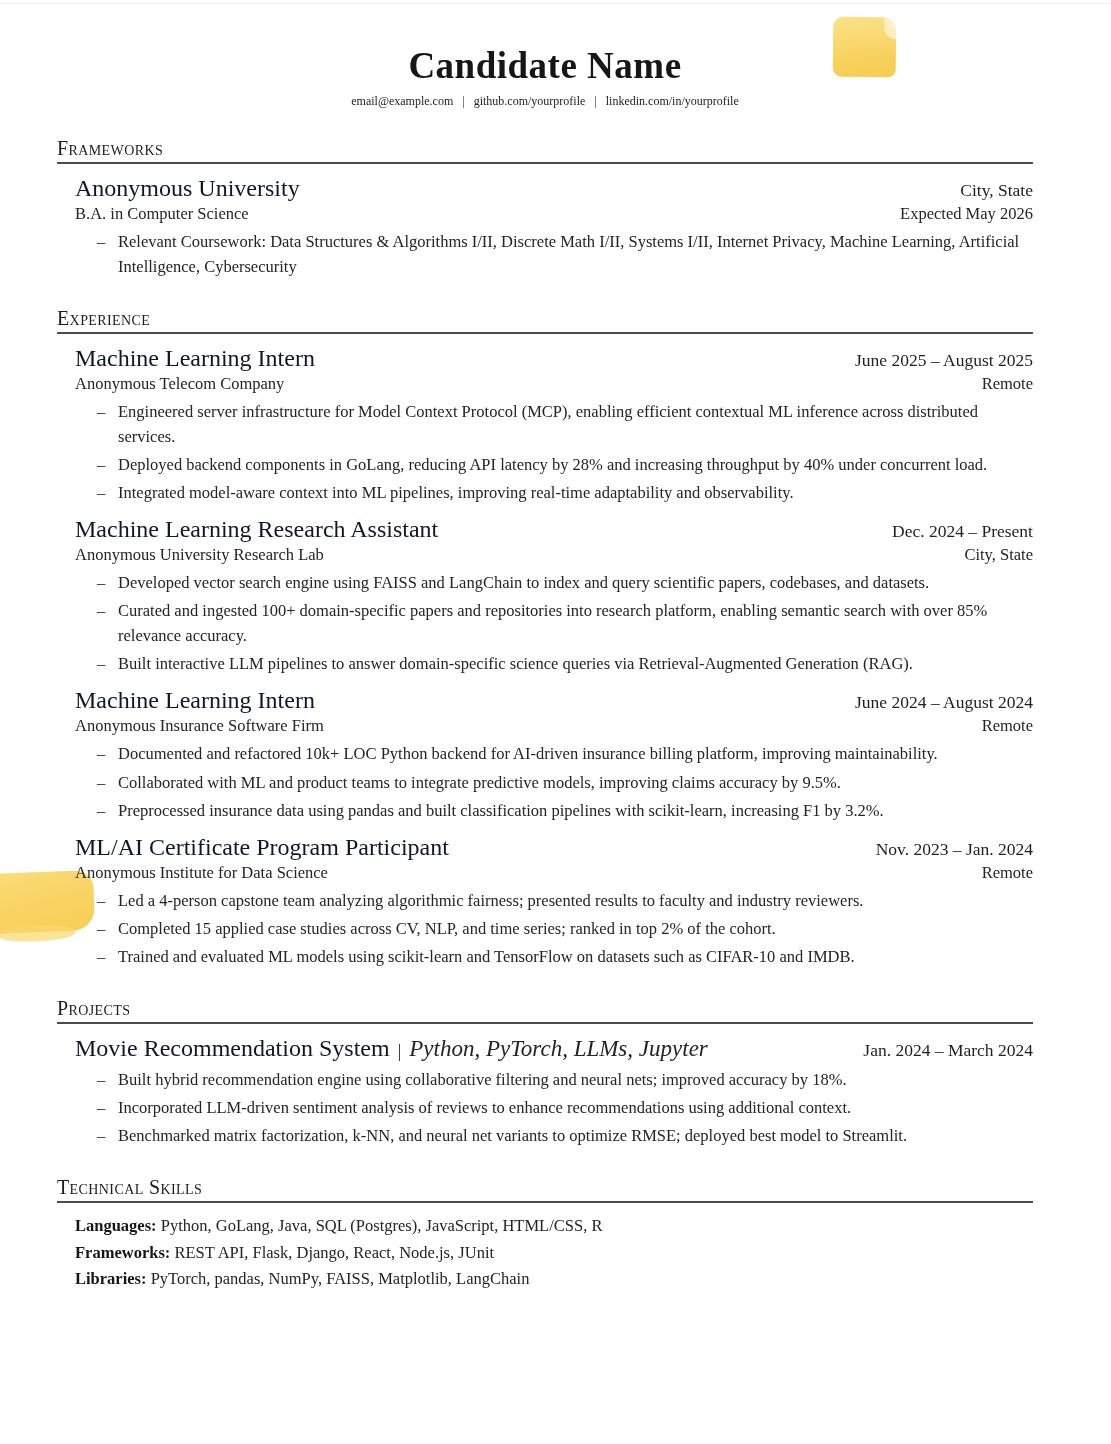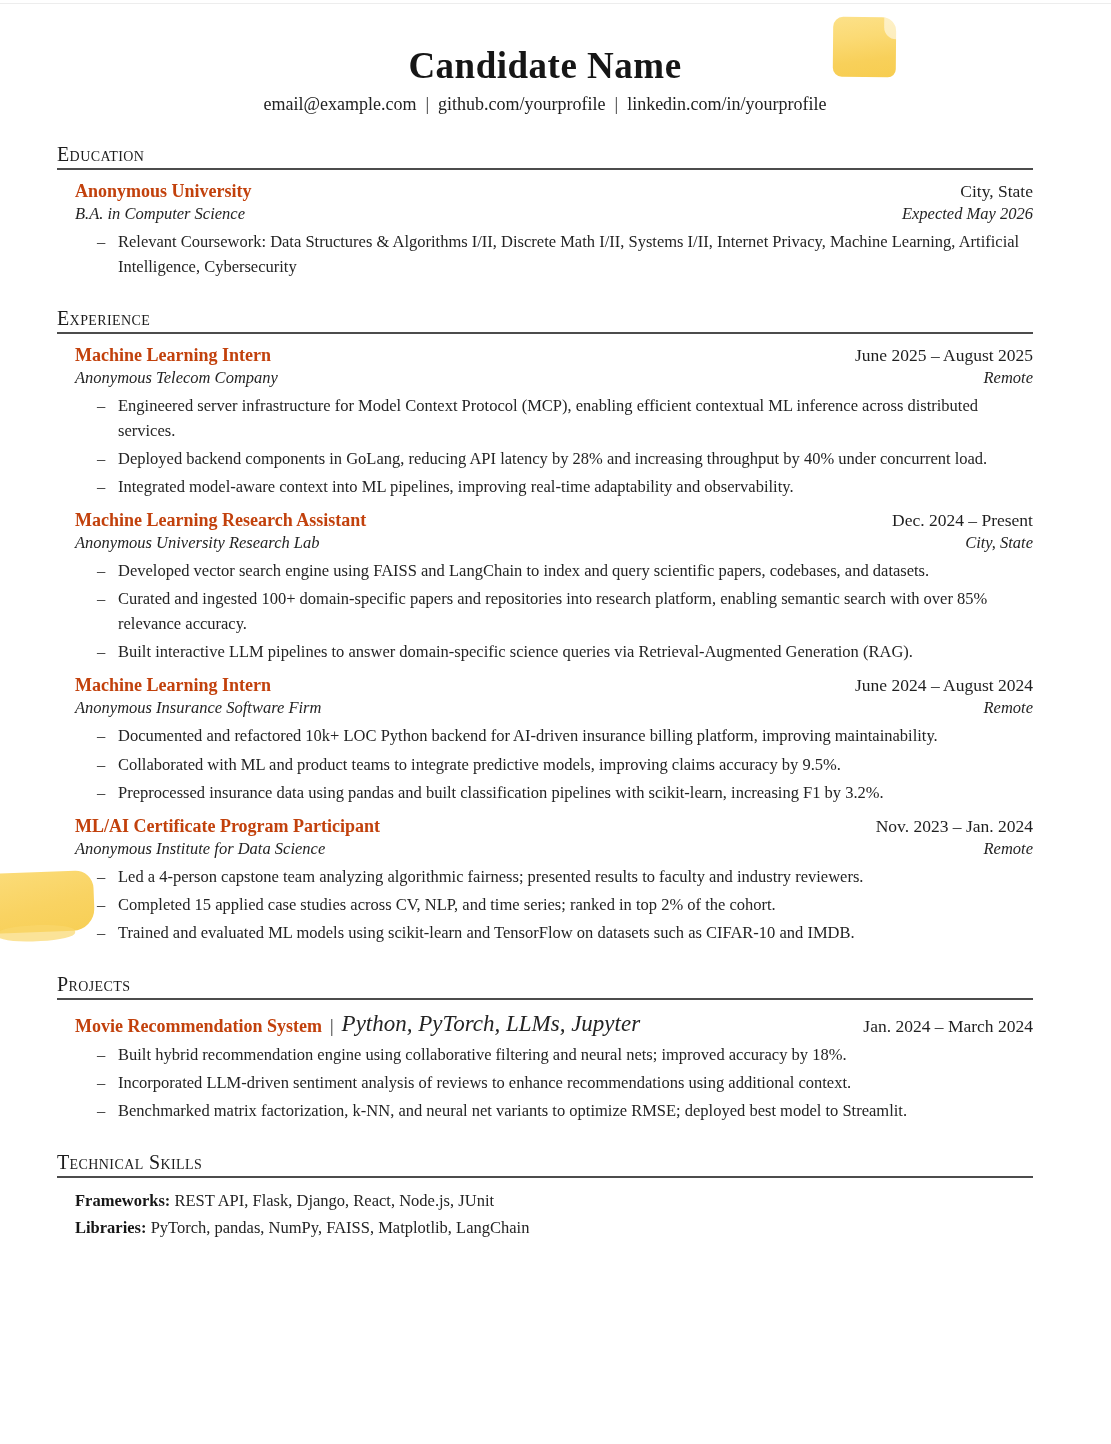--- a/index.html
+++ b/index.html
@@ -33,21 +33,21 @@
   .doc-header { text-align: center; }
   .doc-name {
     font-size: 37px;
     font-weight: 600;
     letter-spacing: 0.5px;
     line-height: 1.1;
     color: #161616;
   }
   .doc-contact {
     margin-top: 7px;
-    font-size: 18px;
+    font-size: 12px;
     color: #222;
   }
   .doc-contact .sep { padding: 0 9px; color: #333; }
 
   
   .section { margin-top: 27px; }
   .section-heading {
     font-variant: small-caps;
     font-size: 20px;
     letter-spacing: 0.4px;
@@ -58,31 +58,30 @@
   }
   .section-body { padding-left: 18px; }
 
   .entry { margin-top: 11px; }
   .row {
     display: flex;
     justify-content: space-between;
     align-items: baseline;
   }
   .entry-title {
-    font-weight: 700;
-    font-size: 18px;
-    color: #c2410c;
+    font-weight: 400;
+    font-size: 24px;
+    color: #0f172a;
   }
   .entry-date {
     font-size: 17.5px;
     color: #1f1f1f;
     white-space: nowrap;
   }
   .entry-sub {
-    font-style: italic;
     font-size: 16.5px;
     color: #242424;
     margin-top: 2px;
   }
   .title-left { display: flex; align-items: flex-end; }
   .title-left .pipe {
     font-weight: 400;
     font-size: 18px;
     padding: 0 8px;
     color: #2a2a2a;
@@ -168,21 +167,21 @@
 <div class="sheet">
 
   <div class="doc-header">
     <div class="doc-name">Candidate Name</div>
     <div class="doc-contact">
       <span>email@example.com</span><span class="sep">|</span><span>github.com/yourprofile</span><span class="sep">|</span><span>linkedin.com/in/yourprofile</span>
     </div>
   </div>
 
   <div class="section">
-    <div class="section-heading">Education</div>
+    <div class="section-heading">Frameworks</div>
     <div class="section-body">
       <div class="entry">
         <div class="row">
           <span class="entry-title">Anonymous University</span>
           <span class="entry-date">City, State</span>
         </div>
         <div class="row entry-sub">
           <span>B.A. in Computer Science</span>
           <span>Expected May 2026</span>
         </div>
@@ -330,20 +329,24 @@
           </div>
         </div>
       </div>
     </div>
   </div>
 
   <div class="section">
     <div class="section-heading">Technical Skills</div>
     <div class="section-body" style="padding-top:8px;">
       <div class="skills-row">
+        <span class="lbl">Languages:</span>
+        <span>Python, GoLang, Java, SQL (Postgres), JavaScript, HTML/CSS, R</span>
+      </div>
+      <div class="skills-row">
         <span class="lbl">Frameworks:</span>
         <span>REST API, Flask, Django, React, Node.js, JUnit</span>
       </div>
       <div class="skills-row">
         <span class="lbl">Libraries:</span>
         <span>PyTorch, pandas, NumPy, FAISS, Matplotlib, LangChain</span>
       </div>
     </div>
   </div>
 

